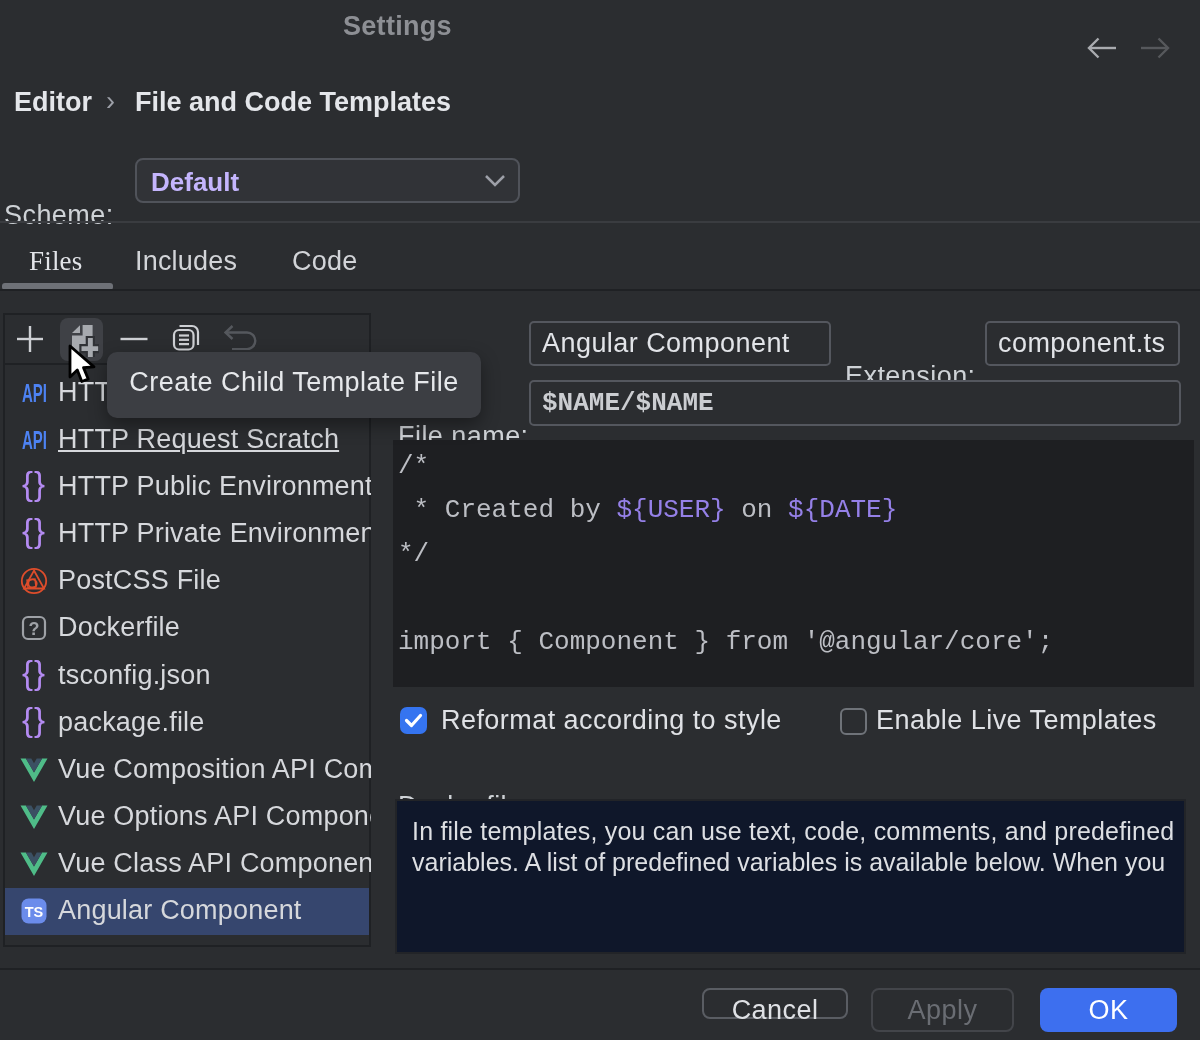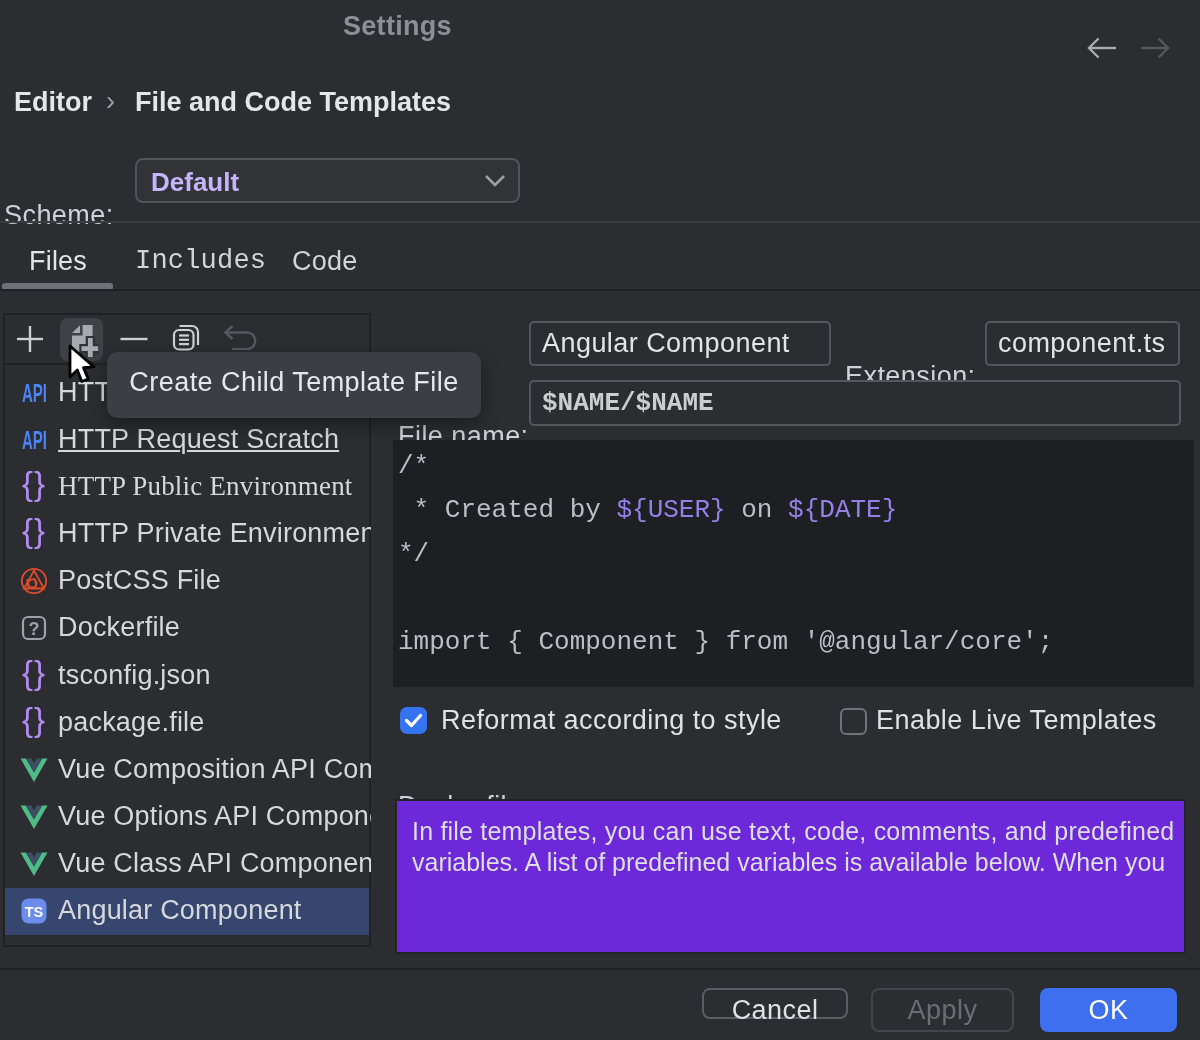--- a/index.html
+++ b/index.html
@@ -33,22 +33,22 @@
 
 <div class="abs lbl" style="left:4px; top:168px;">Scheme:</div>
 <div class="abs" style="left:135px; top:158px; width:385px; height:45px; background:#313337; border:2px solid #50535A; border-radius:8px;">
   <div style="position:absolute; left:14px; top:7px; font-size:26px; font-weight:bold; color:#c4b5fd;">Default</div>
   <svg style="position:absolute; right:12px; top:14px;" width="22" height="14" viewBox="0 0 22 14">
     <path d="M2 2 L11 11 L20 2" fill="none" stroke="#9DA0A8" stroke-width="2.5"></path>
   </svg>
 </div>
 <div class="abs" style="left:0; top:221px; width:1200px; height:2px; background:#3A3C40;"></div>
 
-<div class="abs" style="left:29px; top:246px; font-size:27px; letter-spacing:0.2px; color:#E2E4E8;">Files</div>
-<div class="abs" style="left:135px; top:246px; font-size:27px; letter-spacing:0.2px; color:#D2D4D8;font-family:Liberation Mono, monospace;">Includes</div>
+<div class="abs" style="left:29px; top:246px; font-size:27px; letter-spacing:0.2px; color:#E2E4E8;font-family:Liberation Serif, serif;">Files</div>
+<div class="abs" style="left:135px; top:246px; font-size:27px; letter-spacing:0.2px; color:#D2D4D8;">Includes</div>
 <div class="abs" style="left:292px; top:246px; font-size:27px; letter-spacing:0.2px; color:#D2D4D8;">Code</div>
 <div class="abs" style="left:2px; top:283px; width:111px; height:7px; background:#6E7177; border-radius:3px;"></div>
 <div class="abs sep" style="left:0; top:289px; width:1200px; height:2px;"></div>
 
 <div class="abs" style="left:3px; top:313px; width:368px; height:634px; border:2px solid #1F2124;"></div>
 
 <div class="abs sep" style="left:5px; top:363px; width:364px; height:2px;"></div>
 
 <svg class="abs" style="left:16px; top:325px;" width="28" height="28" viewBox="0 0 28 28">
   <g stroke="#CED0D4" stroke-width="2.4" fill="none">
@@ -89,21 +89,21 @@
         <text x="14.5" y="22.5" text-anchor="middle" font-family="Liberation Sans" font-size="25" font-weight="bold" fill="#4D82F2" textLength="25" lengthAdjust="spacingAndGlyphs">API</text>
       </svg></div>
     <div class="abs" style="left:58px; top:376.9px; font-size:27px; letter-spacing:0.2px; color:#D6D8DC; white-space:nowrap; width:313px; overflow:hidden;">HTTP Request</div>
     <div class="abs" style="left:20px; top:426px; width:28px; height:34px;"><svg width="28" height="28" viewBox="0 0 28 28">
         <text x="14.5" y="22.5" text-anchor="middle" font-family="Liberation Sans" font-size="25" font-weight="bold" fill="#4D82F2" textLength="25" lengthAdjust="spacingAndGlyphs">API</text>
       </svg></div>
     <div class="abs" style="left:58px; top:424px; font-size:27px; letter-spacing:0.2px; color:#D6D8DC; white-space:nowrap; width:313px; overflow:hidden;text-decoration:underline;">HTTP Request Scratch</div>
     <div class="abs" style="left:20px; top:470.09999999999997px; width:28px; height:34px;"><svg width="28" height="34" viewBox="0 0 28 34" style="overflow:visible">
         <text x="14" y="25" text-anchor="middle" font-family="Liberation Sans" font-size="33" fill="#B48BF2" letter-spacing="1">{}</text>
       </svg></div>
-    <div class="abs" style="left:58px; top:471.09999999999997px; font-size:27px; letter-spacing:0.2px; color:#D6D8DC; white-space:nowrap; width:313px; overflow:hidden;font-family:Liberation Serif, serif;">HTTP Public Environment</div>
+    <div class="abs" style="left:58px; top:471.09999999999997px; font-size:27px; letter-spacing:0.2px; color:#D6D8DC; white-space:nowrap; width:313px; overflow:hidden;">HTTP Public Environment</div>
     <div class="abs" style="left:20px; top:517.2px; width:28px; height:34px;"><svg width="28" height="34" viewBox="0 0 28 34" style="overflow:visible">
         <text x="14" y="25" text-anchor="middle" font-family="Liberation Sans" font-size="33" fill="#B48BF2" letter-spacing="1">{}</text>
       </svg></div>
     <div class="abs" style="left:58px; top:518.2px; font-size:27px; letter-spacing:0.2px; color:#D6D8DC; white-space:nowrap; width:313px; overflow:hidden;">HTTP Private Environment</div>
     <div class="abs" style="left:20px; top:567.3px; width:28px; height:34px;"><svg width="28" height="28" viewBox="0 0 28 28">
         <g fill="none" stroke="#DE4D2B" stroke-width="1.8">
           <circle cx="14" cy="14" r="12.2"></circle>
           <path d="M14 3.5 L24 21.5 H4 Z"></path>
           <circle cx="12.5" cy="16.5" r="4.2"></circle>
           <rect x="7.5" y="12.5" width="8" height="8" transform="rotate(-8 11.5 16.5)" stroke-width="1.4"></rect>
@@ -174,21 +174,21 @@
 <div class="abs" style="left:400px; top:707px; width:27px; height:27px; background:#3574F0; border-radius:7px;">
   <svg width="27" height="27" viewBox="0 0 27 27">
       <path d="M6.5 13.5 L11.5 18.5 L20.5 8.5" fill="none" stroke="#FFFFFF" stroke-width="3.2" stroke-linecap="round" stroke-linejoin="round"></path>
     </svg>
 </div>
 <div class="abs" style="left:441px; top:705px; font-size:27px; letter-spacing:0.45px; color:#DFE1E5;">Reformat according to style</div>
 <div class="abs" style="left:840px; top:708px; width:27px; height:27px; border:2.5px solid #6F7379; border-radius:6px;"></div>
 <div class="abs" style="left:876px; top:705px; font-size:27px; letter-spacing:0.45px; color:#DFE1E5;">Enable Live Templates</div>
 
 <div class="abs lbl" style="left:398px; top:759px;">Dockerfile:</div>
-<div class="abs" style="left:395px; top:799px; width:791px; height:155px; background:#6d28d9; border:2px solid #222428;">
+<div class="abs" style="left:395px; top:799px; width:791px; height:155px; background:#0f172a; border:2px solid #222428;">
   <div style="position:absolute; left:15px; top:15px; font-size:25px; letter-spacing:0px; line-height:31px; color:#DDDFE3; white-space:nowrap;"><span style="letter-spacing:0.2px;">In file templates, you can use text, code, comments, and predefined</span><br>variables. A list of predefined variables is available below. When you</div>
 </div>
 
 <div class="abs sep" style="left:0; top:968px; width:1200px; height:2px;"></div>
 <div class="abs" style="left:702px; top:988px; width:146px; height:31px; border:2px solid #5A5D63; border-radius:8px; text-align:center; font-size:27px; letter-spacing:0.45px; color:#DFE1E5; line-height:41px;">Cancel</div>
 <div class="abs" style="left:871px; top:988px; width:143px; height:44px; border:2px solid #43454A; border-radius:8px; text-align:center; font-size:27px; letter-spacing:0.45px; color:#6A6D73; line-height:41px;">Apply</div>
 <div class="abs" style="left:1040px; top:988px; width:137px; height:44px; background:#3D6FEF; border-radius:8px; text-align:center; font-size:27px; letter-spacing:0.45px; color:#FFFFFF; line-height:44px;">OK</div>
 
 <div class="abs" style="left:107px; top:352px; width:374px; height:66px; background:#3C3E43; border-radius:10px; text-align:center; font-size:27px; letter-spacing:0.45px; color:#E6E8EB; line-height:61px; box-shadow:0 7px 18px rgba(0,0,0,0.38); white-space:nowrap; z-index:30;">Create Child Template File</div>
 

